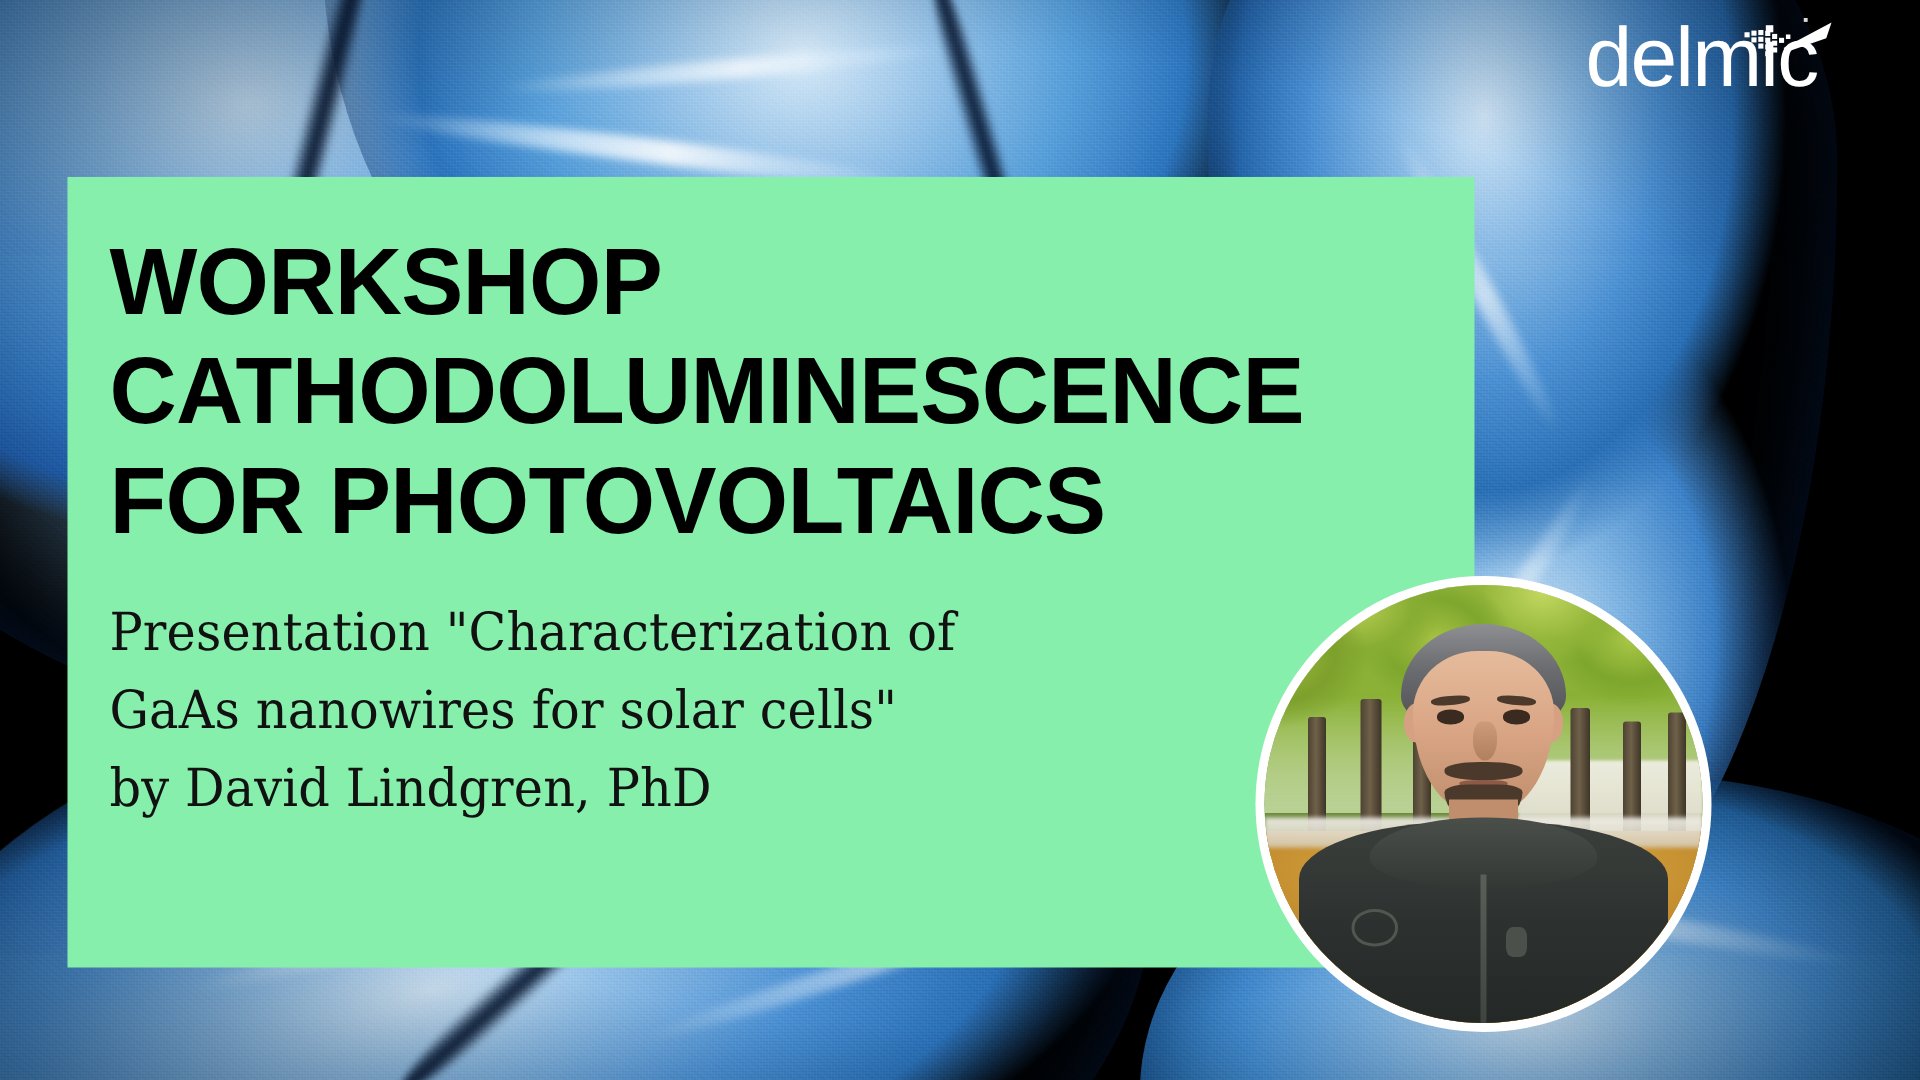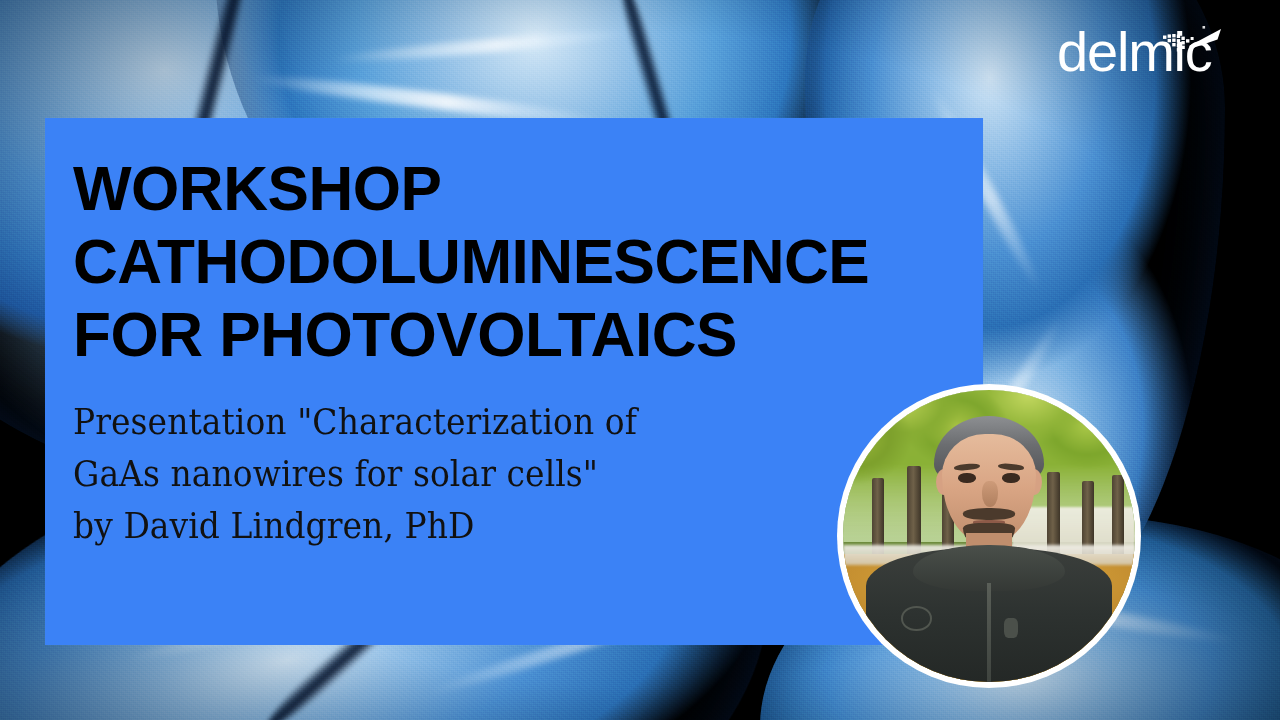--- a/index.html
+++ b/index.html
@@ -125,35 +125,35 @@
   }
   .vignette {
     position: absolute; inset: 0; pointer-events: none;
     background: radial-gradient(ellipse 78% 78% at 50% 50%, rgba(0,0,0,0) 58%, rgba(0,0,0,.45) 100%);
   }
 
   
   .logo {
     position: absolute;
     right: 30px;
-    top: 18px;
+    top: 4px;
     height: 62px;
     width: 205px;
     z-index: 40;
   }
   .logo svg { display: block; width: 100%; height: 100%; }
 
   
   .card {
     position: absolute;
     left: 45px;
     top: 118px;
     width: 938px;
     height: 527px;
-    background: #3b82f6;
+    background: #86efac;
     z-index: 20;
   }
   .card-inner {
     position: absolute;
     left: 28px;
     top: 34px;
     right: 20px;
   }
   .title {
     margin: 0;

